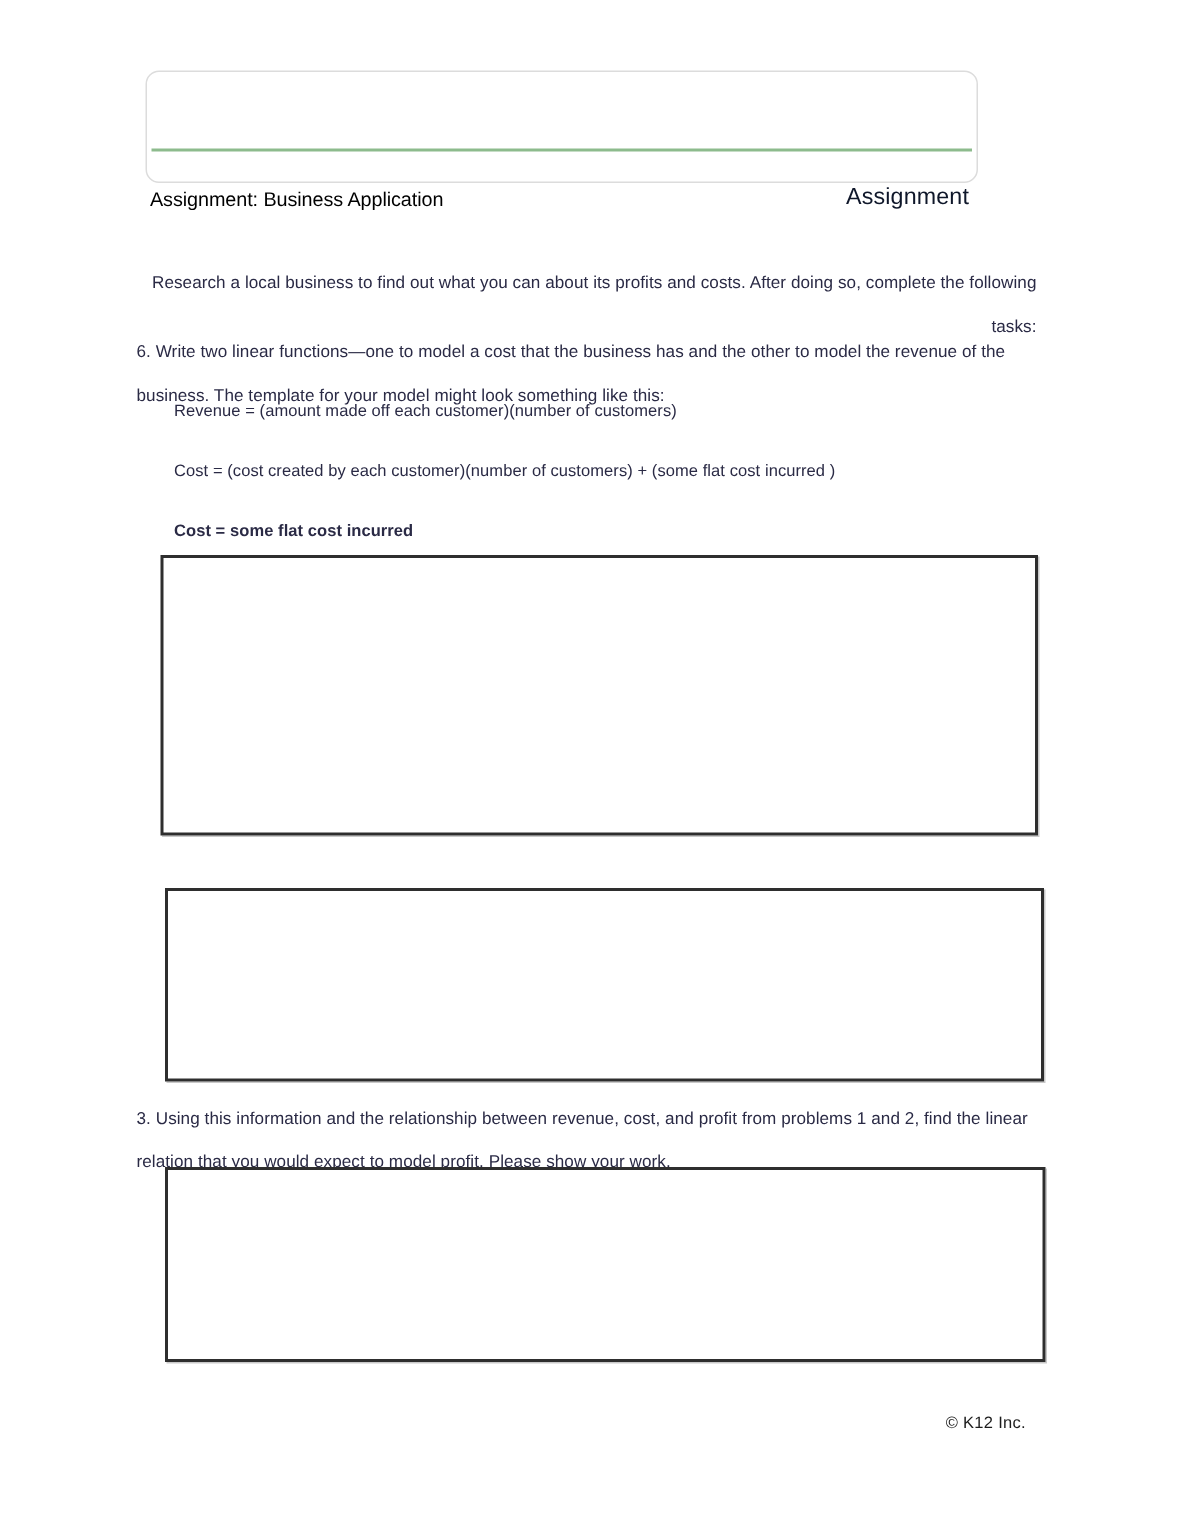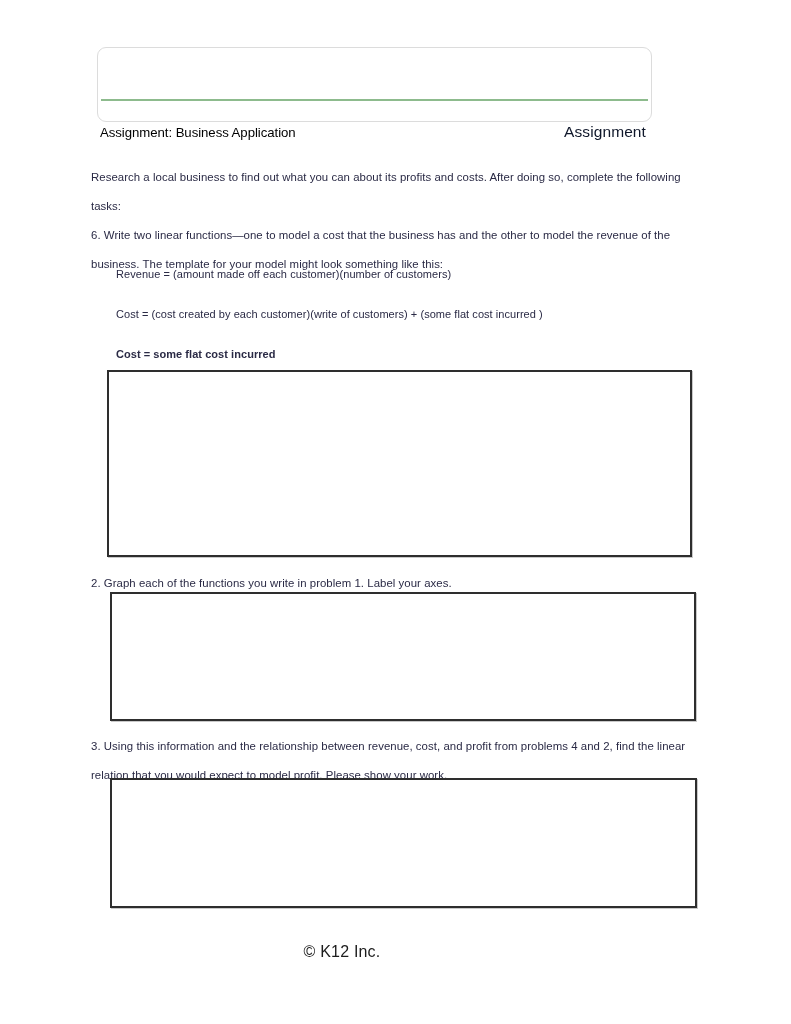--- a/index.html
+++ b/index.html
@@ -71,21 +71,21 @@
   
   .para {
     position: absolute;
     left: 91px;
     width: 600px;
     font-size: 11.4px;
     color: #2a2a45;
     line-height: 28.8px;
     letter-spacing: 0.05px;
   }
-  .para-intro { top: 163px; }
+  .para-intro { top: 175px; text-align: right; }
   .para-q1    { top: 221px; }
   .para-q2    { top: 569px; width: 620px; }
   .para-q3    { top: 732px; width: 610px; }
 
   
   .tmpl-line {
     position: absolute;
     left: 116px;
     font-size: 11px;
     color: #2a2a45;
@@ -123,22 +123,22 @@
     width: 587px;
     height: 130px;
   }
 
   
   .footer {
     position: absolute;
     left: 0;
     top: 943px;
     width: 684px;
-    text-align: center;
-    font-size: 16px;
+    text-align: right;
+    font-size: 11px;
     color: #1c1c1c;
     letter-spacing: 0.2px;
   }
 </style>
 </head>
 <body>
 
 <div class="page">
 
   <div class="header-banner">
@@ -146,28 +146,27 @@
     <div class="header-rule"></div>
   </div>
 
   <div class="doc-title">Assignment: Business Application</div>
 
   <div class="para para-intro">Research a local business to find out what you can about its profits and costs. After doing so, complete the following tasks:</div>
 
   <div class="para para-q1">6. Write two linear functions—one to model a cost that the business has and the other to model the revenue of the business. The template for your model might look something like this:</div>
 
   <div class="tmpl-line tmpl-1">Revenue = (amount made off each customer)(number of customers)</div>
-  <div class="tmpl-line tmpl-2">Cost = (cost created by each customer)(write of customers) + (some flat cost incurred )</div>
+  <div class="tmpl-line tmpl-2">Cost = (cost created by each customer)(number of customers) + (some flat cost incurred )</div>
   <div class="tmpl-line tmpl-3">Cost = some flat cost incurred</div>
 
   <div class="answer-box answer-box-1"></div>
 
-  <div class="para para-q2">2. Graph each of the functions you write in problem 1. Label your axes.</div>
 
   <div class="answer-box answer-box-2"></div>
 
-  <div class="para para-q3">3. Using this information and the relationship between revenue, cost, and profit from problems 4 and 2, find the linear relation that you would expect to model profit. Please show your work.</div>
+  <div class="para para-q3">3. Using this information and the relationship between revenue, cost, and profit from problems 1 and 2, find the linear relation that you would expect to model profit. Please show your work.</div>
 
   <div class="answer-box answer-box-3"></div>
 
   <div class="footer">© K12 Inc.</div>
 
 </div>
 
 </body></html>

